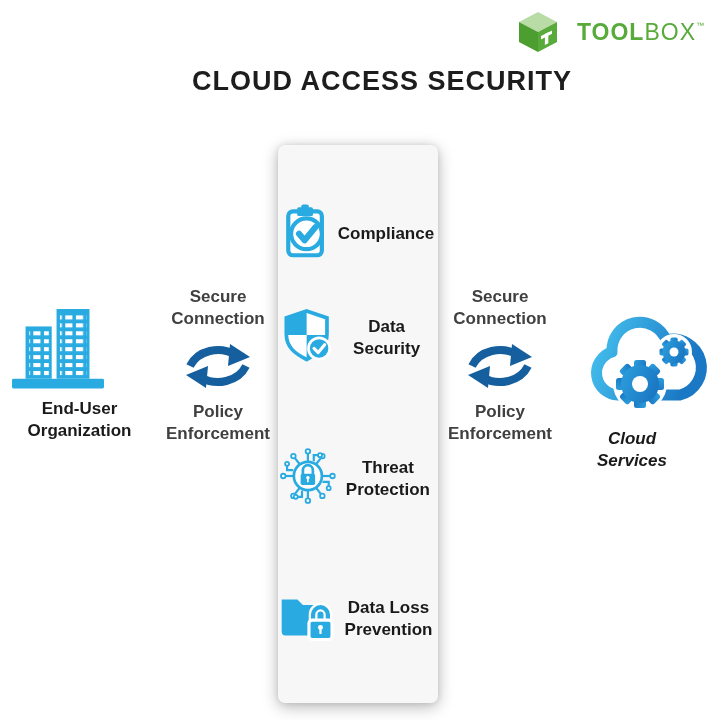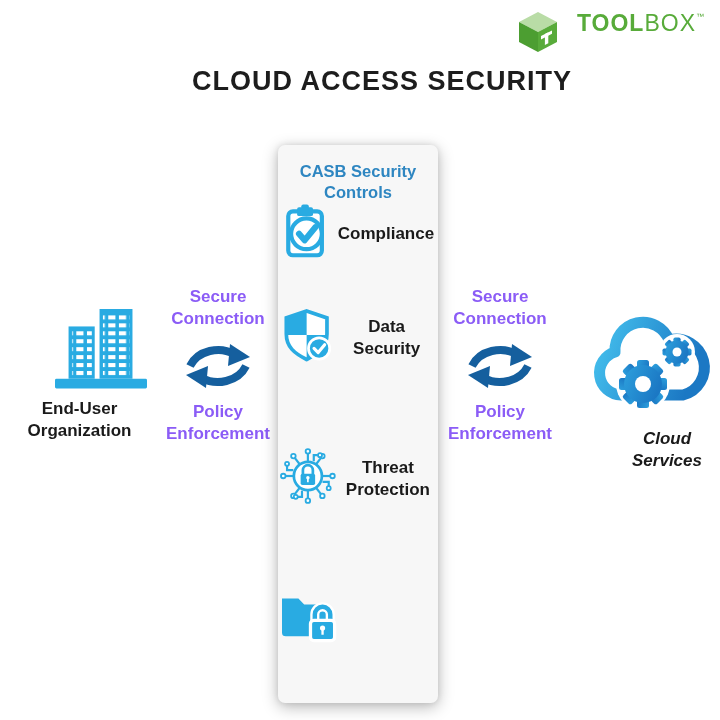--- a/index.html
+++ b/index.html
@@ -1,52 +1,52 @@
 <!DOCTYPE html>
 <html><head>
 <meta charset="utf-8">
 <style>
   * { margin: 0; padding: 0; box-sizing: border-box; }
   html,body { background: #ffffff; }
   body { font-family: "Liberation Sans", sans-serif; color: #1c1c1c; }
   #canvas { position: relative; width: 720px; height: 720px; background: #ffffff; margin: 0 auto; overflow: hidden; }
 
   
-  .logo { position: absolute; top: 10px; right: 16px; display: flex; gap: 16px; }
+  .logo { position: absolute; top: 10px; right: 16px; display: flex; align-items: center; gap: 16px; }
   .logo-text { font-size: 23px; letter-spacing: 1px; color: #58ab3a; white-space: nowrap; }
   .logo-text .b { font-weight: 800; }
   .logo-text .l { font-weight: 400; }
   .logo-text sup { font-size: 8px; vertical-align: 12px; letter-spacing: 0; }
 
   
   .title { position: absolute; top: 64px; left: 0; width: 100%; text-align: center;
            font-size: 27px; font-weight: 800; letter-spacing: 1px; line-height: 1.32; color: #1d1d1d; padding-left: 44px; }
 
   
   .panel { position: absolute; left: 278px; top: 145px; width: 160px; height: 558px;
            background: #f7f7f7; border-radius: 7px;
            box-shadow: 0 4px 16px rgba(0,0,0,0.28), 0 0 6px rgba(0,0,0,0.10); }
   .panel-heading { position: absolute; top: 16px; left: 10px; width: 140px; text-align: center;
                    color: #2e86c1; font-size: 16.5px; font-weight: 700; line-height: 1.25; }
   .control { position: absolute; left: 0; width: 100%; display: flex; align-items: center; }
   .control .lbl { margin-top: 6px; width: 104px; text-align: center; font-size: 17px; font-weight: 600; line-height: 1.28; color: #1a1a1a; }
   .c0 { top: 56px; }  .c1 { top: 160px; }  .c2 { top: 300px; }  .c3 { top: 443px; }
 
   
-  .entity { position: absolute; display: flex; flex-direction: column; align-items: flex-end; }
+  .entity { position: absolute; display: flex; flex-direction: column; align-items: flex-start; }
   .entity .lbl { margin-top: 8px; text-align: center; font-size: 17px; font-weight: 600; line-height: 1.3; color: #1a1a1a; }
   .org { left: 12px; top: 290px; width: 135px; }
   .cloud { left: 582px; top: 300px; width: 135px; font-style: italic; }
   .cloud .lbl { width: 100px; }
   .org .lbl { width: 135px; }
 
   .conn { position: absolute; top: 286px; width: 136px; display: flex; flex-direction: column; align-items: center; }
   .conn-left { left: 150px; }
   .conn-right { left: 432px; }
-  .conn .lbl { width: 136px; text-align: center; font-size: 17px; font-weight: 600; line-height: 1.3; color: #8b5cf6; }
+  .conn .lbl { width: 136px; text-align: center; font-size: 17px; font-weight: 600; line-height: 1.3; color: #404040; }
   .conn svg { margin: 10px 0 9px 0; }
 </style>
 </head>
 <body>
 
 <div id="canvas">
 
   <div class="logo">
     <svg width="46" height="44" viewBox="0 0 46 44">
       <polygon points="23,2 42,12 23,22 4,12" fill="#b9dca6"></polygon>
@@ -85,21 +85,20 @@
     <svg width="72" height="52" viewBox="0 0 72 52">
       <path d="M8 26 C 16 10, 38 6, 52 14" fill="none" stroke="#155f9e" stroke-width="8"></path>
       <polygon points="48,4 68,17 46,26" fill="#155f9e"></polygon>
       <path d="M64 26 C 56 42, 34 46, 20 38" fill="none" stroke="#155f9e" stroke-width="8"></path>
       <polygon points="24,48 4,35 26,26" fill="#155f9e"></polygon>
     </svg>
     <div class="lbl">Policy Enforcement</div>
   </div>
 
   <div class="panel">
-    <div class="panel-heading">CASB Security Controls</div>
 
     <div class="control c0">
       <svg width="56" height="60" viewBox="0 0 60 62">
         <rect x="11" y="10" width="36" height="47" rx="5" fill="#ffffff" stroke="#29abe2" stroke-width="4.5"></rect>
         <rect x="25" y="2.5" width="8" height="6" rx="2" fill="#29abe2"></rect>
         <rect x="20.5" y="5.5" width="17" height="9.5" rx="2" fill="#29abe2"></rect>
         <circle cx="30.5" cy="34" r="16.5" fill="#ffffff" stroke="#29abe2" stroke-width="4.5"></circle>
         <polyline points="22.5,34 28.5,41 40,27" fill="none" stroke="#29abe2" stroke-width="6.5" stroke-linecap="round" stroke-linejoin="round"></polyline>
       </svg>
       <div class="lbl">Compliance</div>
@@ -165,20 +164,21 @@
 
     <div class="control c3">
       <svg width="64" height="56" viewBox="0 0 66 58">
         <path d="M4 11 h17 l6 6 h23 q4 0 4 4 v25 q0 4 -4 4 H8 q-4 0 -4 -4 Z" fill="#29abe2"></path>
         <path d="M38 35 v-7.5 a8 8 0 0 1 16 0 V35" fill="none" stroke="#ffffff" stroke-width="9.5"></path>
         <path d="M38 35 v-7.5 a8 8 0 0 1 16 0 V35" fill="none" stroke="#29abe2" stroke-width="4.6"></path>
         <rect x="33.5" y="33.5" width="25" height="21" rx="3.5" fill="#29abe2" stroke="#ffffff" stroke-width="3.4"></rect>
         <circle cx="46" cy="41.5" r="2.7" fill="#ffffff"></circle>
         <rect x="44.8" y="42" width="2.4" height="6.4" fill="#ffffff"></rect>
       </svg>
+      <div class="lbl">Data Loss Prevention</div>
     </div>
   </div>
 
   <div class="conn conn-right">
     <div class="lbl">Secure Connection</div>
     <svg width="72" height="52" viewBox="0 0 72 52">
       <path d="M8 26 C 16 10, 38 6, 52 14" fill="none" stroke="#155f9e" stroke-width="8"></path>
       <polygon points="48,4 68,17 46,26" fill="#155f9e"></polygon>
       <path d="M64 26 C 56 42, 34 46, 20 38" fill="none" stroke="#155f9e" stroke-width="8"></path>
       <polygon points="24,48 4,35 26,26" fill="#155f9e"></polygon>

